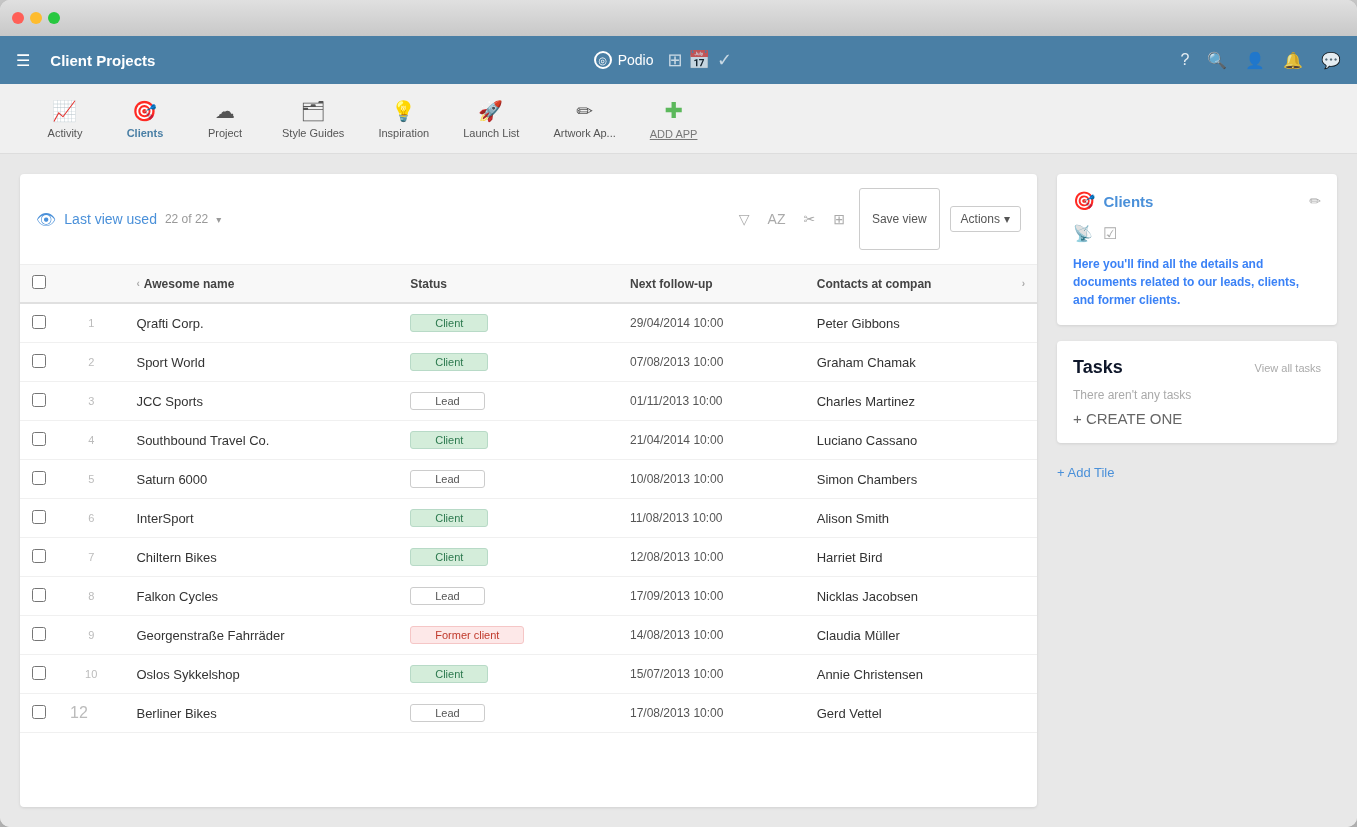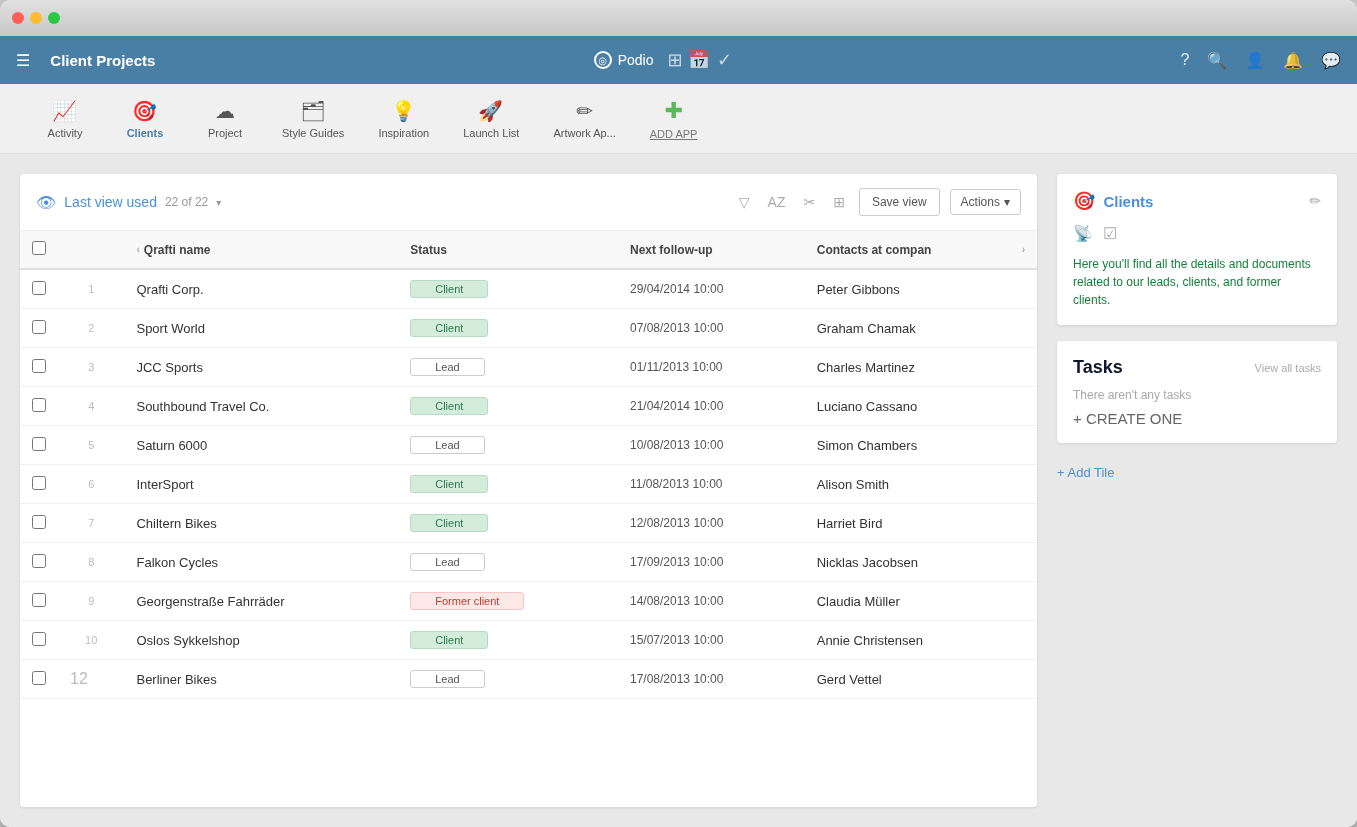--- a/index.html
+++ b/index.html
@@ -184,21 +184,21 @@
     }
     .header-icon-btn {
       color: #aaa;
       cursor: pointer;
       font-size: 14px;
       padding: 4px;
     }
     .btn-outline {
       border: 1px solid #ccc;
       background: white;
-      padding: 6px 12px;
+      padding: 23px 12px;
       border-radius: 3px;
       font-size: 12px;
       cursor: pointer;
       color: #555;
     }
     .btn-actions {
       border: 1px solid #ccc;
       background: white;
       padding: 5px 10px;
       border-radius: 3px;
@@ -300,22 +300,23 @@
       color: white;
       border: none;
       padding: 8px 0;
       border-radius: 3px;
       font-size: 13px;
       cursor: pointer;
       margin-bottom: 10px;
     }
     .side-card-desc {
       font-size: 12px;
-      color: #15803d;
+      color: #3b82f6;
       line-height: 1.5;
+      font-weight: bold;
     }
     
     .tasks-card {
       background: white;
       border-radius: 4px;
       box-shadow: 0 1px 3px rgba(0,0,0,0.1);
       padding: 16px;
     }
     .tasks-header {
       display: flex;
@@ -475,21 +476,21 @@
         <table>
           <thead>
             <tr>
               <th>
                 <input type="checkbox" class="row-checkbox" style="">
               </th>
               <th></th>
               <th>
                 <div class="th-nav">
                   <span class="col-arrow">‹</span>
-                  <span>Qrafti name</span>
+                  <span>Awesome name</span>
                 </div>
               </th>
               <th>Status</th>
               <th>Next follow-up</th>
               <th>
                 <div class="th-nav" style="justify-content:space-between;">
                   <span>Contacts at compan</span>
                   <span class="col-arrow-right">›</span>
                 </div>
               </th>

